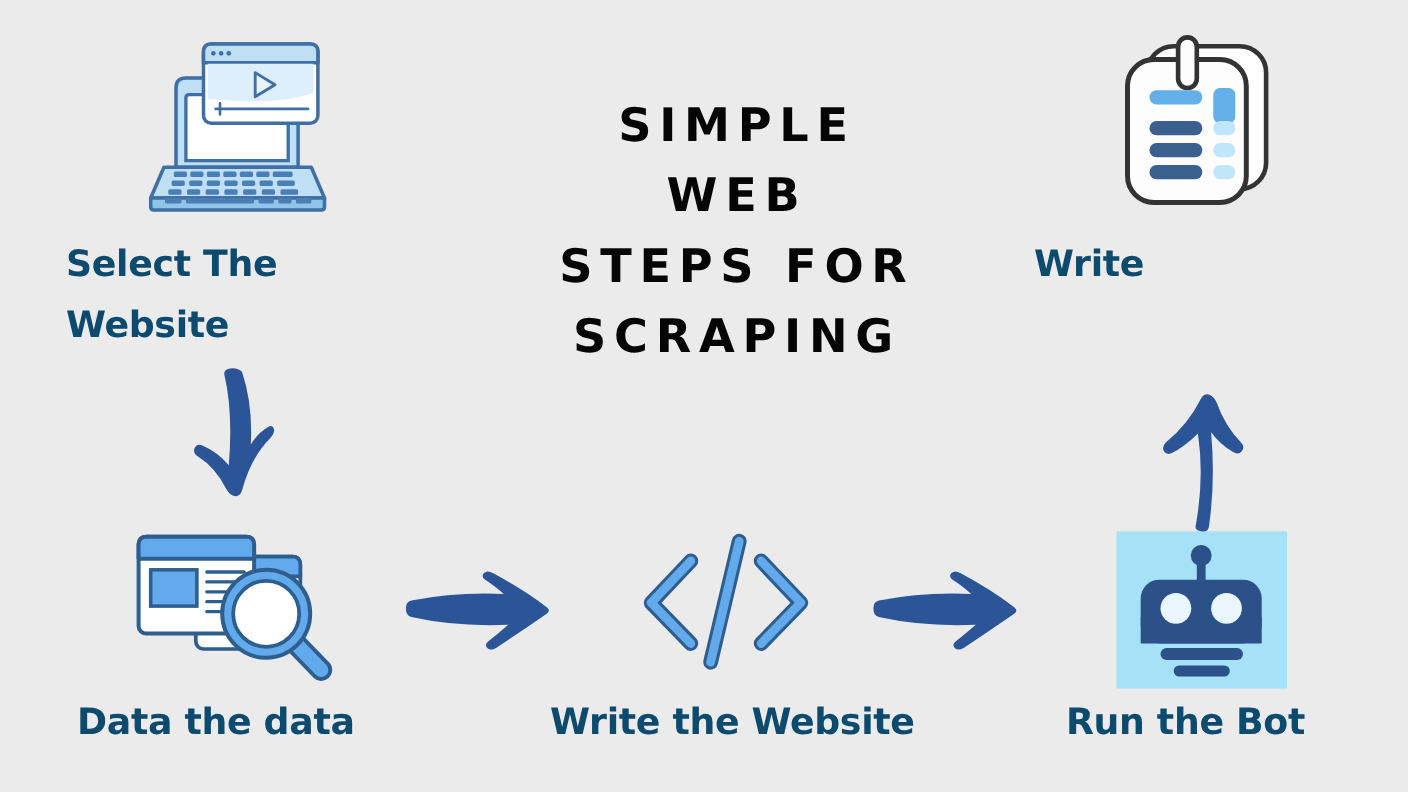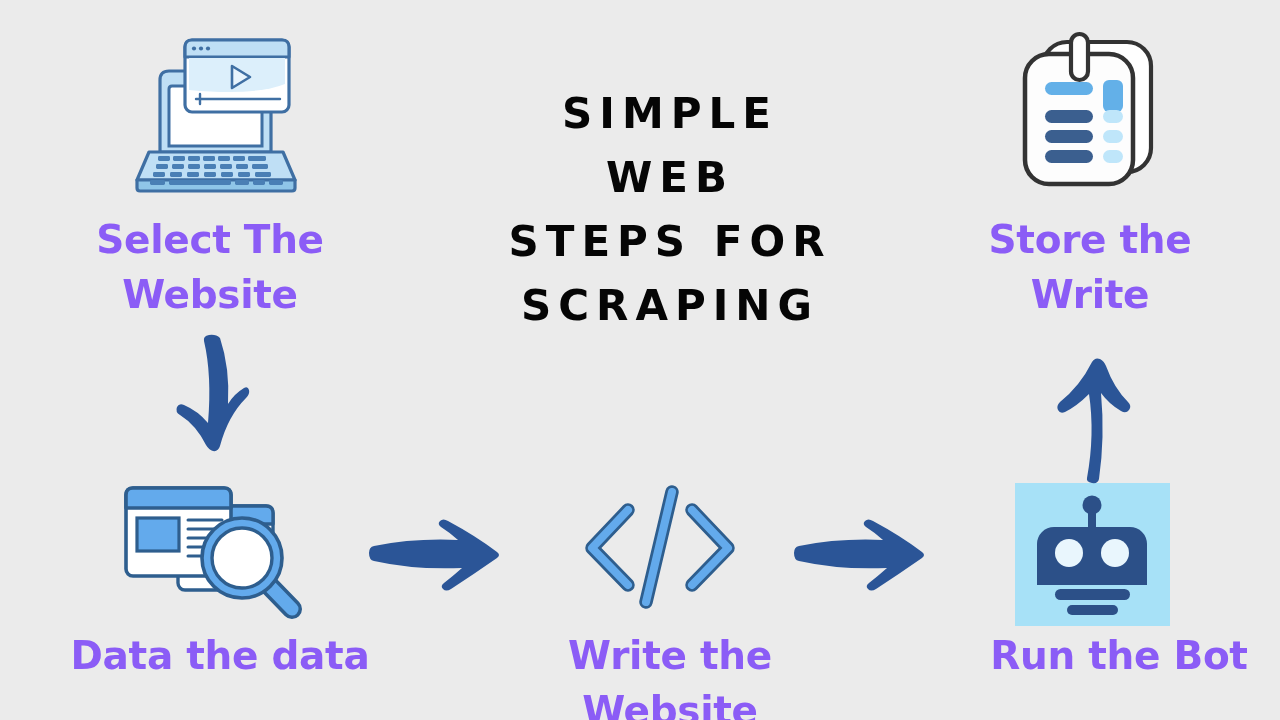--- a/index.html
+++ b/index.html
@@ -28,25 +28,25 @@
     font-weight: 700;
     font-size: 42px;
     line-height: 64px;
     letter-spacing: 7px;
   }
   .title-line { display: block; white-space: nowrap; }
 
   
   .step-label {
     position: absolute;
-    text-align: center;
-    color: #8b5cf6;
+    text-align: left;
+    color: #0c4a6e;
     font-family: "DejaVu Sans", "Liberation Sans", sans-serif;
     font-weight: 700;
-    font-size: 39px;
+    font-size: 33px;
     line-height: 55px;
     letter-spacing: -0.3px;
   }
   .lbl-select  { left: 60px;  top: 212px; width: 300px; }
   .lbl-store   { left: 940px; top: 212px; width: 300px; }
   .lbl-find    { left: 70px;  top: 628px; width: 300px; }
   .lbl-write   { left: 500px; top: 628px; width: 340px; }
   .lbl-run     { left: 969px; top: 628px; width: 300px; }
 
   
@@ -248,17 +248,16 @@
 
       <rect x="30" y="102" width="48" height="13" rx="6.5" fill="#3b5f8f"></rect>
       <rect x="88" y="102" width="20" height="13" rx="6.5" fill="#bfe6fa"></rect>
 
       <rect x="30" y="122" width="48" height="13" rx="6.5" fill="#3b5f8f"></rect>
       <rect x="88" y="122" width="20" height="13" rx="6.5" fill="#bfe6fa"></rect>
     </svg>
   </div>
 
   <div class="step-label lbl-store">
-    <div>Store the</div>
     <div>Write</div>
   </div>
 
 </div>
 
 </body></html>

